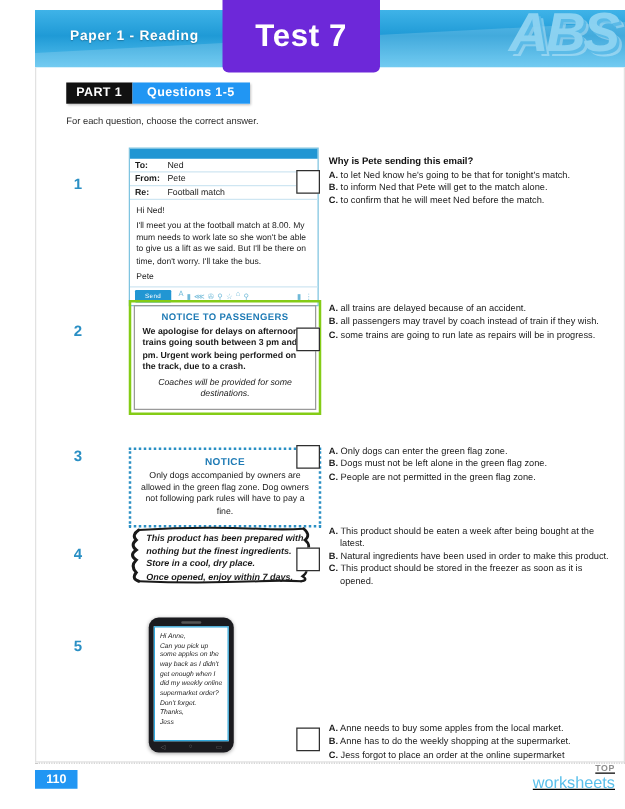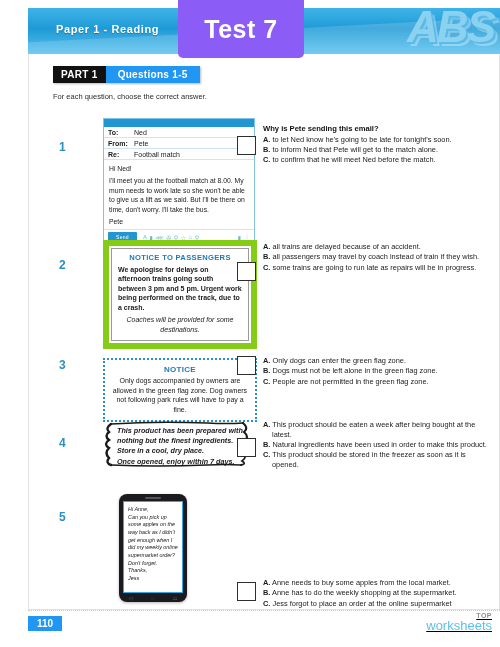--- a/index.html
+++ b/index.html
@@ -48,21 +48,21 @@
     letter-spacing: -2px;
     color: #8fd4f2;
     text-shadow: 2px 2px 0 #5cbbe8, 4px 4px 0 rgba(255,255,255,.35);
     z-index: 3;
     opacity: .95;
   }
   .test-tab {
     position: absolute;
     left: 178px; top: 0px;
     width: 126px; height: 58px;
-    background: #8b5cf6;
+    background: #6d28d9;
     border-radius: 0 0 5px 5px;
     color: #ffffff;
     font-size: 25px;
     font-weight: bold;
     display: flex;
     align-items: center;
     justify-content: center;
     z-index: 6;
     letter-spacing: 0.5px;
   }
@@ -196,21 +196,21 @@
     margin-left: auto;
     display: flex;
     gap: 3px;
     font-size: 6px;
     color: #6fb9d8;
   }
 
   
   .notice-pass {
     width: 154px;
-    border: 6px solid #84cc16;
+    border: 2px solid #84cc16;
     padding: 2px;
   }
   .notice-pass-inner {
     border: 1px solid #9a9a9a;
     padding: 4px 6px 6px 6px;
   }
   .np-title {
     text-align: center;
     font-size: 7.6px;
     font-weight: bold;
@@ -405,21 +405,21 @@
             <span>⋮</span>
           </div>
         </div>
       </div>
     </div>
 
     <div class="answers" style="top:6px;">
       <div class="stem">Why is Pete sending this email?</div>
       <div class="opt">
         <b>A.</b>
-        <span>to let Ned know he's going to be late for tonight's soon.</span>
+        <span>to let Ned know he's going to be that for tonight's match.</span>
       </div>
       <div class="opt">
         <b>B.</b>
         <span>to inform Ned that Pete will get to the match alone.</span>
       </div>
       <div class="opt">
         <b>C.</b>
         <span>to confirm that he will meet Ned before the match.</span>
       </div>
     </div>

